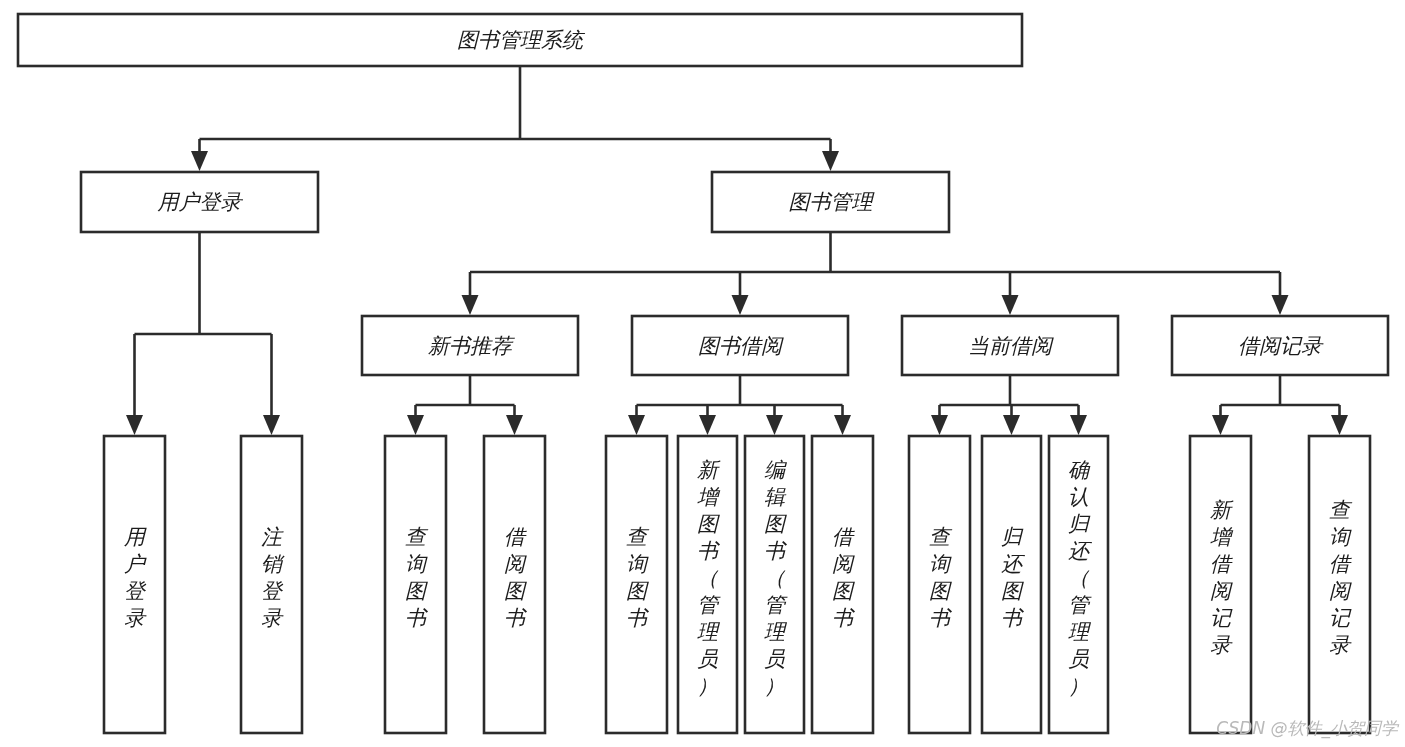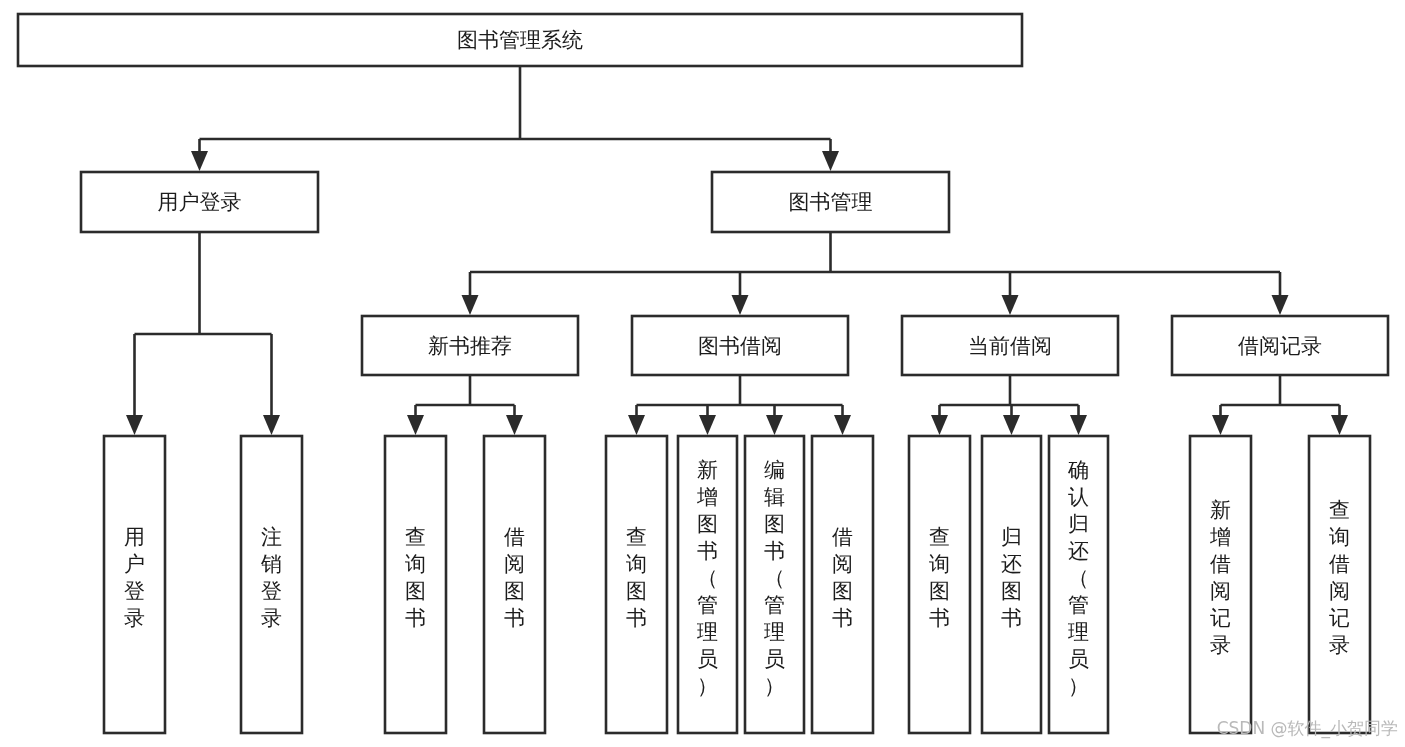--- a/index.html
+++ b/index.html
@@ -12,20 +12,21 @@
     width: 1405px;
     height: 747px;
     font-family: "DejaVu Sans", "Liberation Sans", sans-serif;
     overflow: hidden;
   }
   #diagram-root {
     position: relative;
     width: 1259px;
     height: 747px;
     background: #ffffff;
+    font-style: italic;
   }
   svg.diagram-canvas {
     position: absolute;
     top: 0;
     left: 0;
     width: 1405px;
     height: 747px;
     display: block;
   }
   .node-box {

